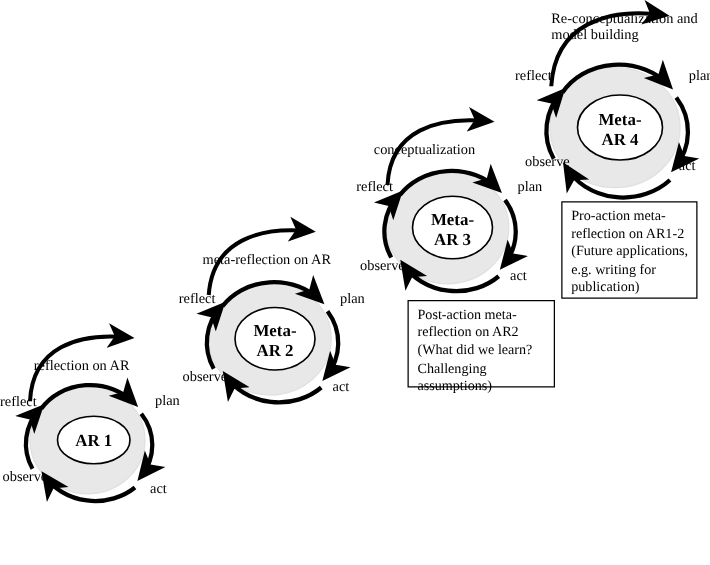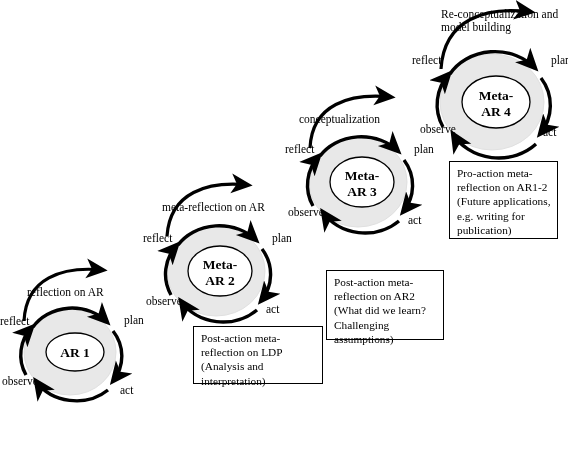--- a/index.html
+++ b/index.html
@@ -140,19 +140,18 @@
     <path d="M 441,69 C 444,19 486,6 531,12" fill="none" stroke="#000000" stroke-width="3.2" marker-end="url(#ah)"></path>
 
     <text class="link-label" x="27" y="296">reflection on AR</text>
     <text class="link-label" x="162" y="211">meta-reflection on AR</text>
     <text class="link-label" x="299" y="123">conceptualization</text>
     <text class="link-label" x="441" y="18">Re-conceptualization and</text>
     <text class="link-label" x="441" y="31">model building</text>
   </svg>
 
 
-  <div class="note" style="left:193px; top:326px; width:130px; height:58px;">Post-action meta-reflection on LDP (Analysis and interpretation)</div>
 
-  <div class="note" style="left:326px; top:240px; width:118px; height:70px;margin-top:30px;">Post-action meta-reflection on AR2 (What did we learn? Challenging assumptions)</div>
+  <div class="note" style="left:326px; top:240px; width:118px; height:70px;">Post-action meta-reflection on AR2 (What did we learn? Challenging assumptions)</div>
 
   <div class="note" style="left:449px; top:161px; width:109px; height:78px;">Pro-action meta-reflection on AR1-2 (Future applications, e.g. writing for publication)</div>
 
 </div>
 
 </body></html>

